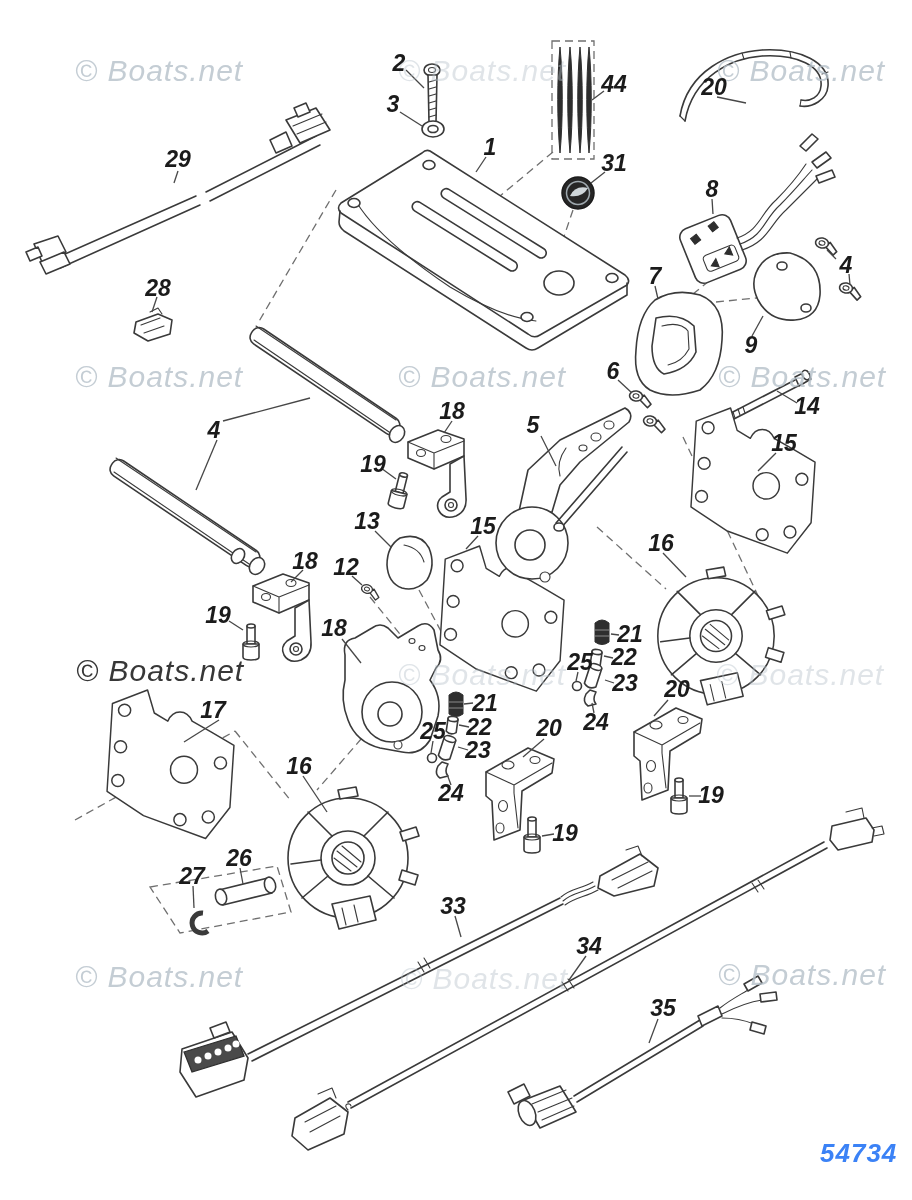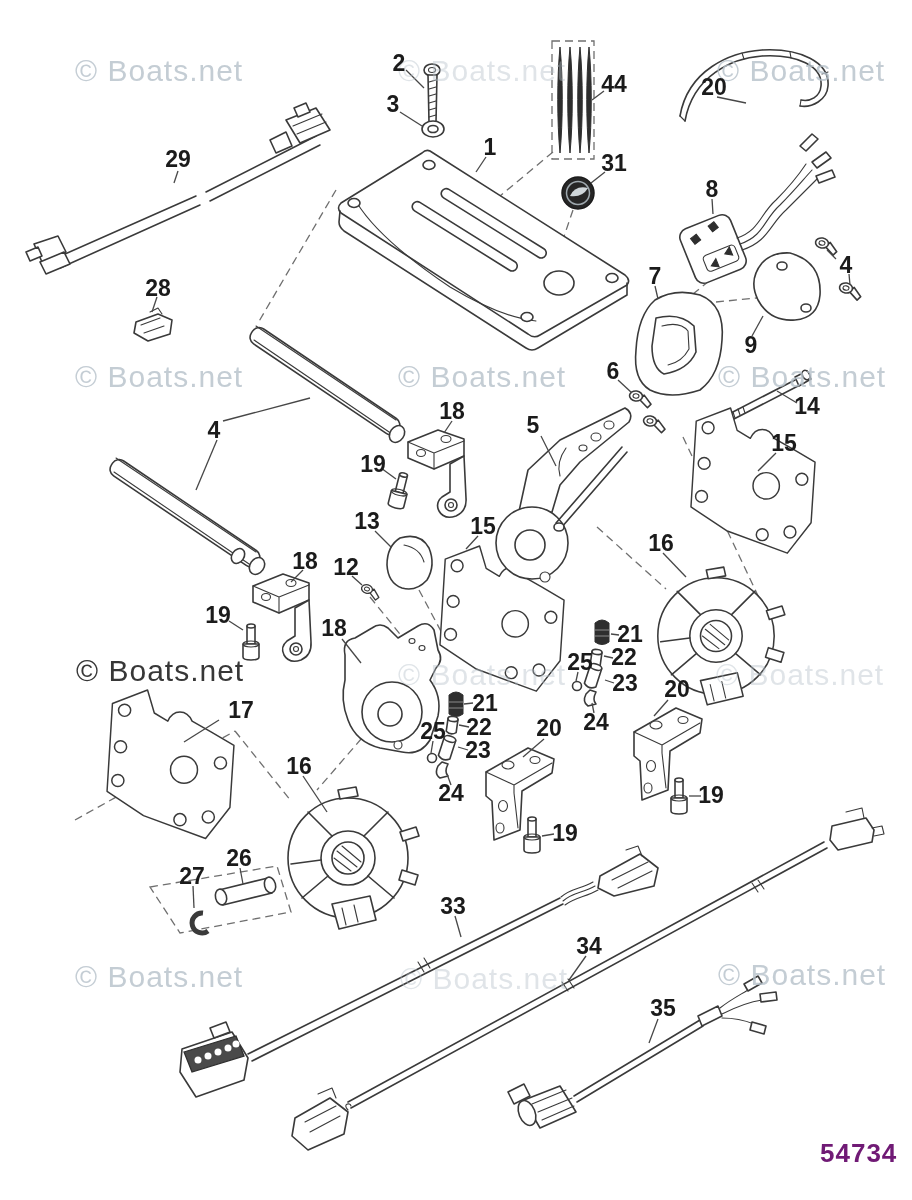--- a/index.html
+++ b/index.html
@@ -1,32 +1,32 @@
 <!DOCTYPE html>
 <html><head>
 <meta charset="utf-8">
 <style>
   html,body{margin:0;padding:0;background:#fff;}
   .stage{position:relative;width:912px;height:1172px;background:#ffffff;overflow:hidden;
-         font-family:"Liberation Sans",sans-serif;}
+         font-family:"Liberation Sans",sans-serif;font-style:italic;}
   .art{position:absolute;left:0;top:0;}
   .ln{stroke:#3a3a3a;stroke-width:1.6;fill:none;stroke-linejoin:round;stroke-linecap:round;}
   .lt{stroke:#3a3a3a;stroke-width:1.1;fill:none;stroke-linejoin:round;stroke-linecap:round;}
   .fw{fill:#ffffff;}
   .fd{fill:#2e2e2e;stroke:#2e2e2e;}
   .dash{stroke:#6f6f6f;stroke-width:1.3;stroke-dasharray:8 5;fill:none;}
   .ldr{stroke:#474747;stroke-width:1.3;fill:none;}
   .watermark{position:absolute;font-size:30px;letter-spacing:1px;color:#b6c1ca;opacity:.8;
              white-space:nowrap;font-family:"Liberation Sans",sans-serif;}
   .watermark.faint{opacity:.42;}
   .watermark.dark{color:#2d2d2d;opacity:.95;}
   .callout{position:absolute;transform:translate(-50%,-50%);font-weight:bold;font-size:23px;
            color:#1b1b1b;font-family:"Liberation Sans",sans-serif;}
   .drawing-number{position:absolute;left:820px;top:1138px;font-weight:bold;font-size:26px;
-           color:#701a75;font-family:"Liberation Sans",sans-serif;letter-spacing:1px;}
+           color:#3b82f6;font-family:"Liberation Sans",sans-serif;letter-spacing:1px;}
 </style>
 </head>
 <body>
 
 <div class="stage">
 
   <svg class="art" width="912" height="1200" viewBox="0 0 912 1200">
     <defs>
       <g id="shape-bracket-plate">
         <path class="fw lt" d="M7,13 L33,3 L38,20 L48,26 C52,17 62,17 66,26 L80,34 L97,44 L94,90 L76,113 L30,96 L3,78 Z"></path>
@@ -440,21 +440,21 @@
       <div class="callout" style="left: 751px; top: 345px;">9</div>
       <div class="callout" style="left: 846px; top: 265px;">4</div>
       <div class="callout" style="left: 334px; top: 628px;">18</div>
       <div class="callout" style="left: 346px; top: 567px;">12</div>
       <div class="callout" style="left: 367px; top: 521px;">13</div>
       <div class="callout" style="left: 807px; top: 406px;">14</div>
       <div class="callout" style="left: 483px; top: 526px;">15</div>
       <div class="callout" style="left: 784px; top: 443px;">15</div>
       <div class="callout" style="left: 299px; top: 766px;">16</div>
       <div class="callout" style="left: 661px; top: 543px;">16</div>
-      <div class="callout" style="left: 213px; top: 710px; margin-left: 28px;">17</div>
+      <div class="callout" style="left: 213px; top: 710px;">17</div>
       <div class="callout" style="left: 452px; top: 411px;">18</div>
       <div class="callout" style="left: 305px; top: 561px;">18</div>
       <div class="callout" style="left: 373px; top: 464px;">19</div>
       <div class="callout" style="left: 218px; top: 615px;">19</div>
       <div class="callout" style="left: 565px; top: 833px;">19</div>
       <div class="callout" style="left: 711px; top: 795px;">19</div>
       <div class="callout" style="left: 549px; top: 728px;">20</div>
       <div class="callout" style="left: 677px; top: 689px;">20</div>
       <div class="callout" style="left: 485px; top: 703px;">21</div>
       <div class="callout" style="left: 630px; top: 634px;">21</div>

